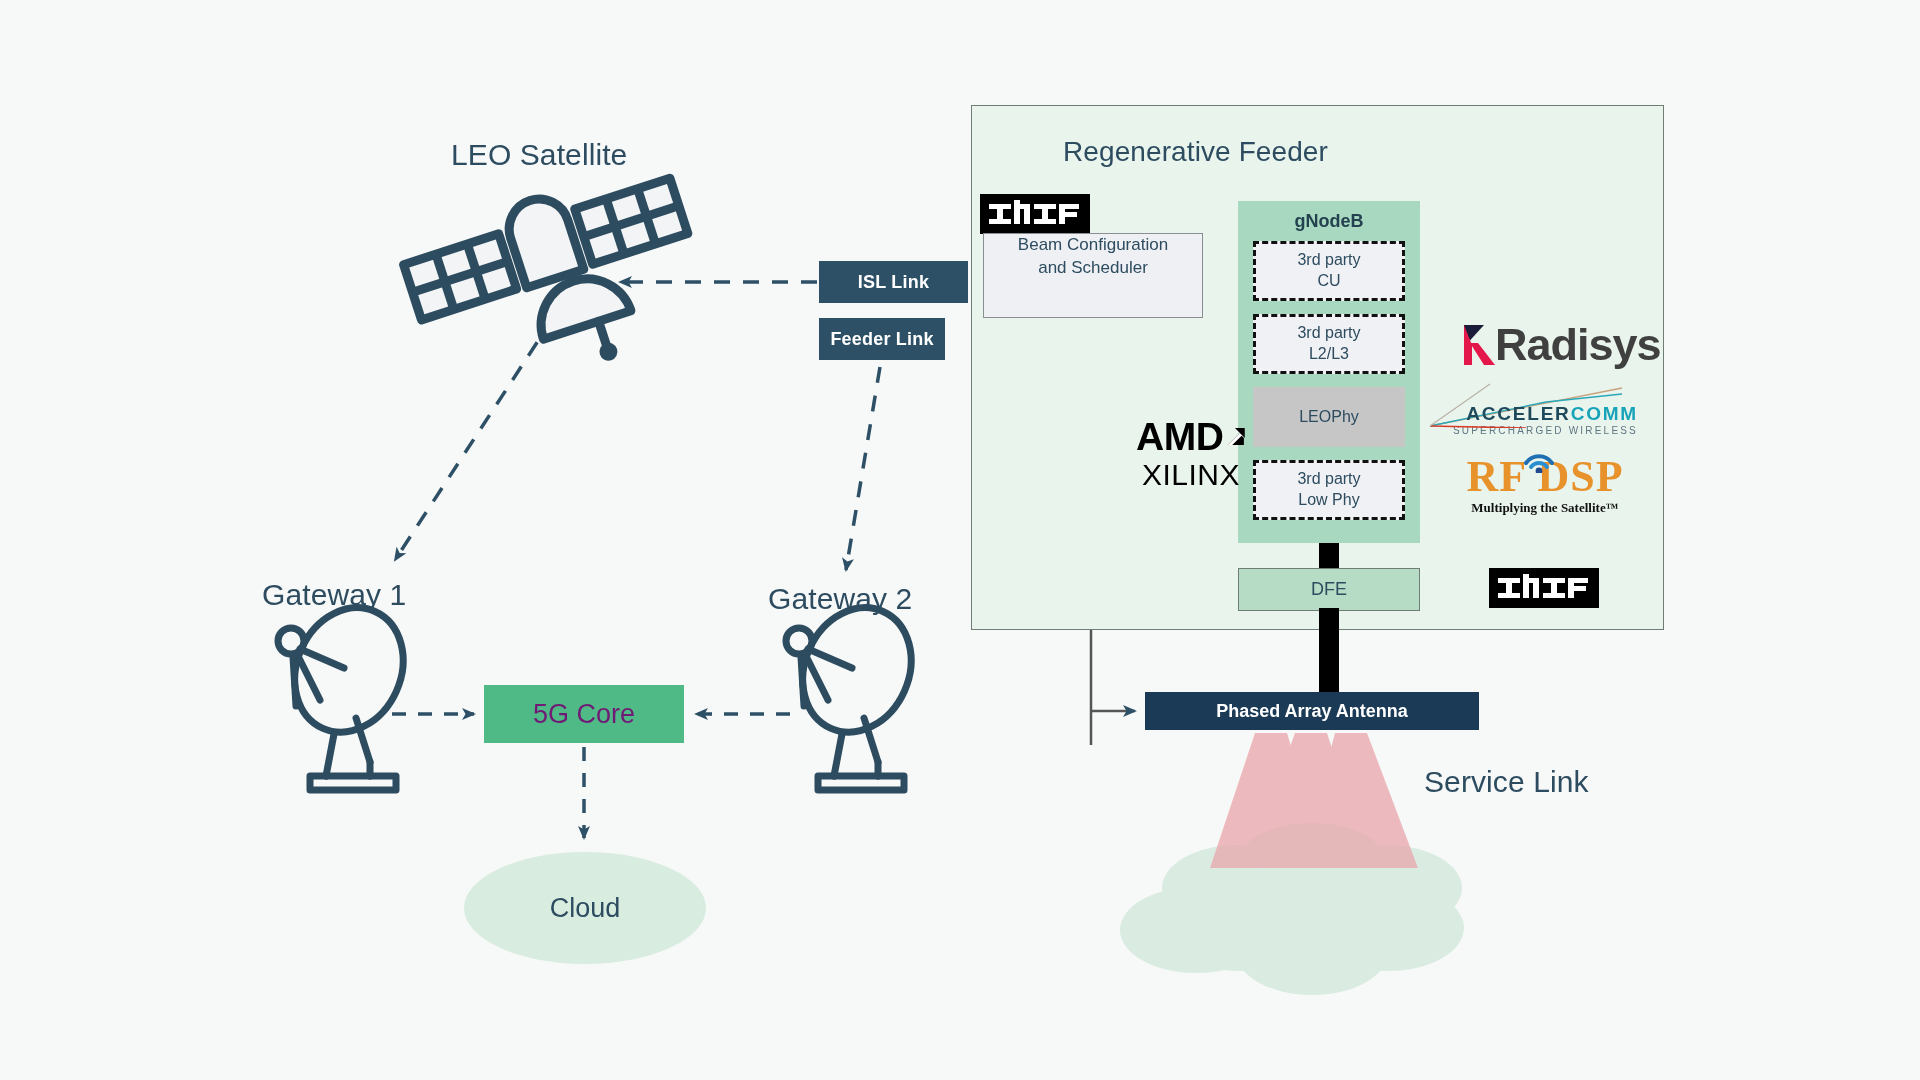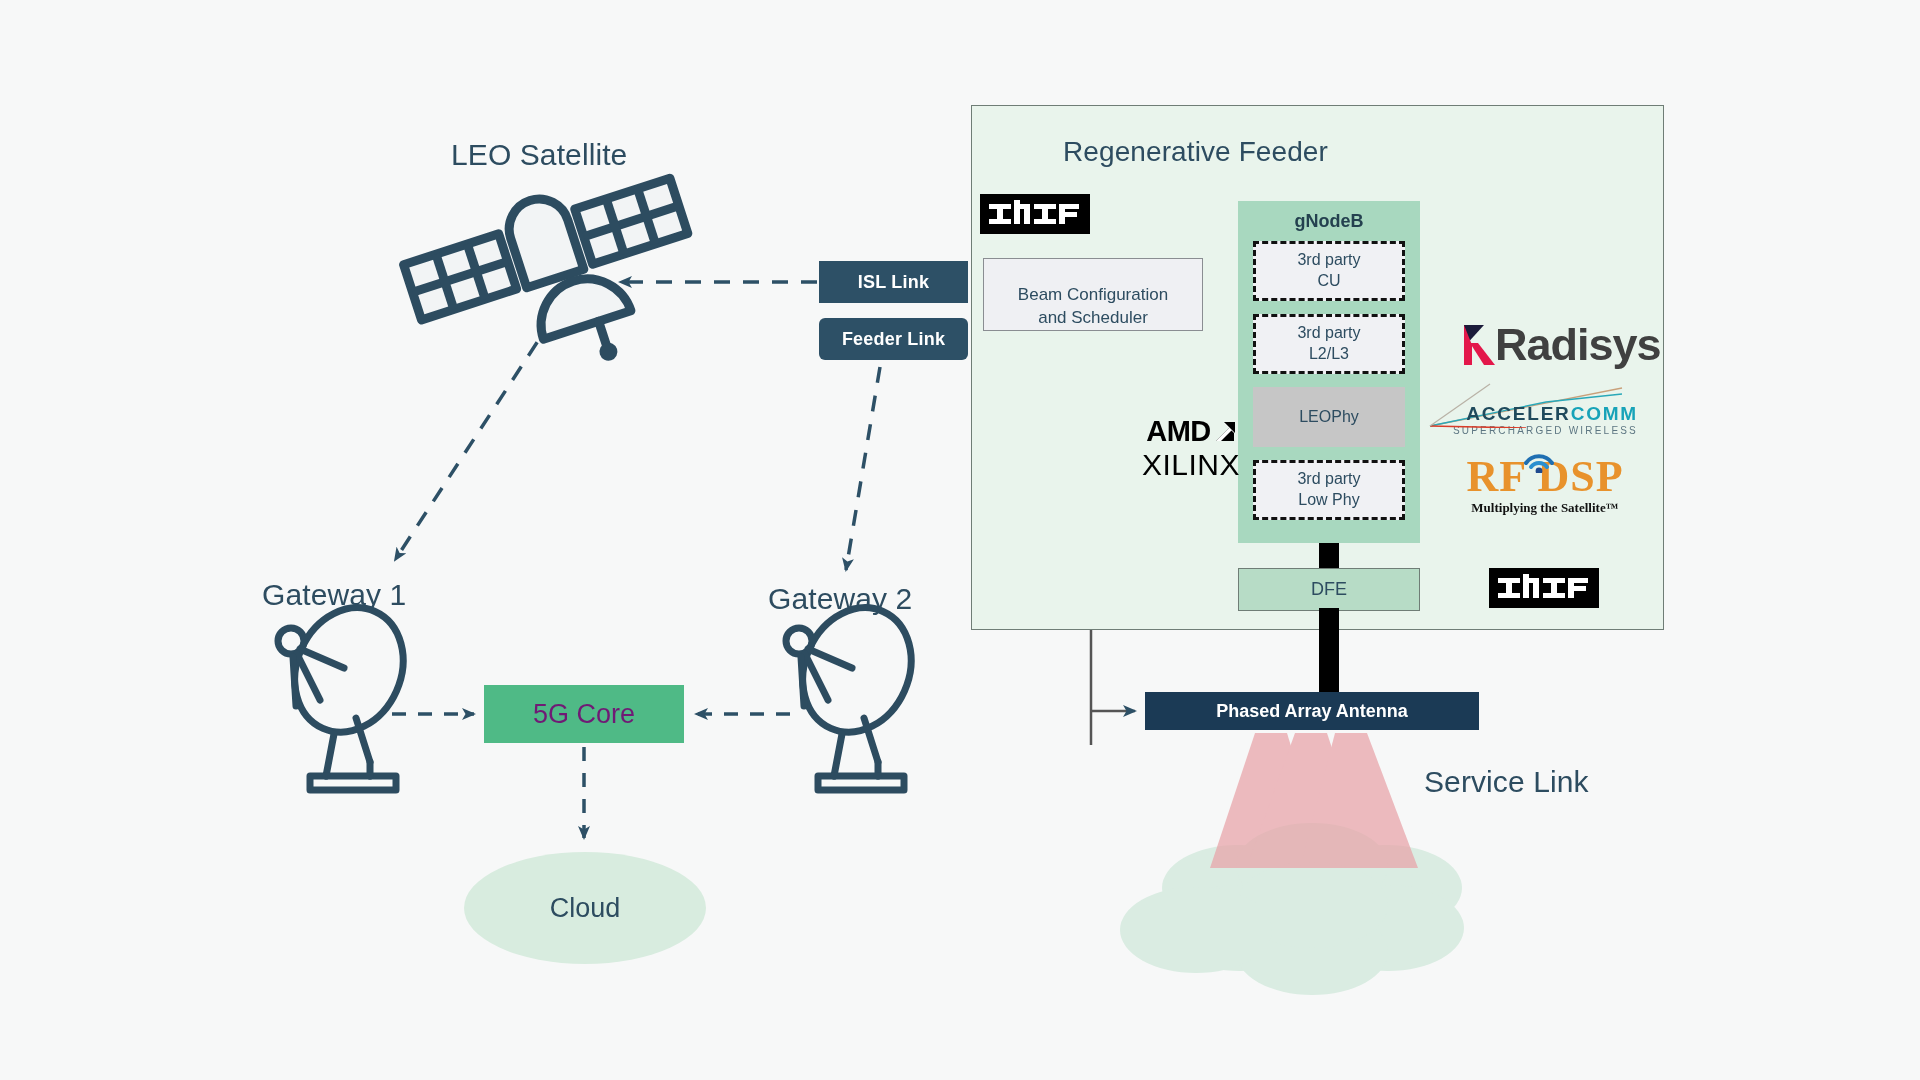--- a/index.html
+++ b/index.html
@@ -29,25 +29,25 @@
     border:1.5px solid #6f7d76;
     box-sizing:border-box;
   }
   #payload-title{
     left:1063px;top:136px;
     font-size:28px;color:#2d4c60;
   }
 
   
   #beam-config{
-    left:983px;top:258px;width:220px;height:73px;
+    left:983px;top:233px;width:220px;height:85px;
     background:#eff0f3;
     border:1.5px solid #8a8d92;
     box-sizing:border-box;
-    display:flex;align-items:flex-end;justify-content:center;
+    display:flex;align-items:flex-start;justify-content:center;
     text-align:center;
     color:#2d4c60;font-size:17px;line-height:1.35;
   }
 
   
   #gnodeb{
     left:1238px;top:201px;width:182px;height:342px;
     background:#a8d8bf;
   }
   #gnodeb-title{
@@ -86,42 +86,42 @@
 
   
   .chip{
     background:#2d5066;
     color:#fff;
     display:flex;align-items:center;justify-content:center;
     font-size:18px;font-weight:700;
     letter-spacing:.2px;
   }
   #isl-chip{left:819px;top:261px;width:149px;height:42px;}
-  #feeder-chip{left:819px;top:318px;width:149px;height:42px;border-radius:6px;}
+  #feeder-chip{left:819px;top:318px;width:126px;height:42px;}
 
   
   #core5g{
     left:484px;top:685px;width:200px;height:58px;
     background:#4fba86;
     display:flex;align-items:center;justify-content:center;
     color:#701a75;font-size:27px;
   }
   #cloud{
     left:464px;top:852px;width:242px;height:112px;
     background:#d8ecdf;border-radius:50%;
     display:flex;align-items:center;justify-content:center;
     color:#2d4c60;font-size:27px;
   }
 
   
   .ttp-logo{background:#000;display:flex;align-items:center;justify-content:center;}
   .ttp-logo svg{display:block;}
 
   .amd-wrap{color:#000;text-align:center;line-height:1;}
-  .amd-top{font-size:29px;font-weight:700;letter-spacing:-.5px;display:flex;align-items:center;justify-content:center;gap:2px;}
+  .amd-top{font-size:39px;font-weight:700;letter-spacing:-.5px;display:flex;align-items:center;justify-content:center;gap:2px;}
   .amd-bot{font-size:30px;font-weight:400;letter-spacing:.5px;margin-top:4px;}
 
   .radisys{display:flex;align-items:flex-end;color:#404040;font-size:45px;font-weight:700;letter-spacing:-1px;line-height:1;}
 
   .accel-wrap{text-align:center;line-height:1;}
   .accel-main{font-size:19px;font-weight:700;letter-spacing:1.8px;}
   .accel-a{color:#1f4a5c;}
   .accel-b{color:#17a3b8;}
   .accel-sub{font-size:10px;letter-spacing:2.2px;color:#5d7682;margin-top:3px;}
 

